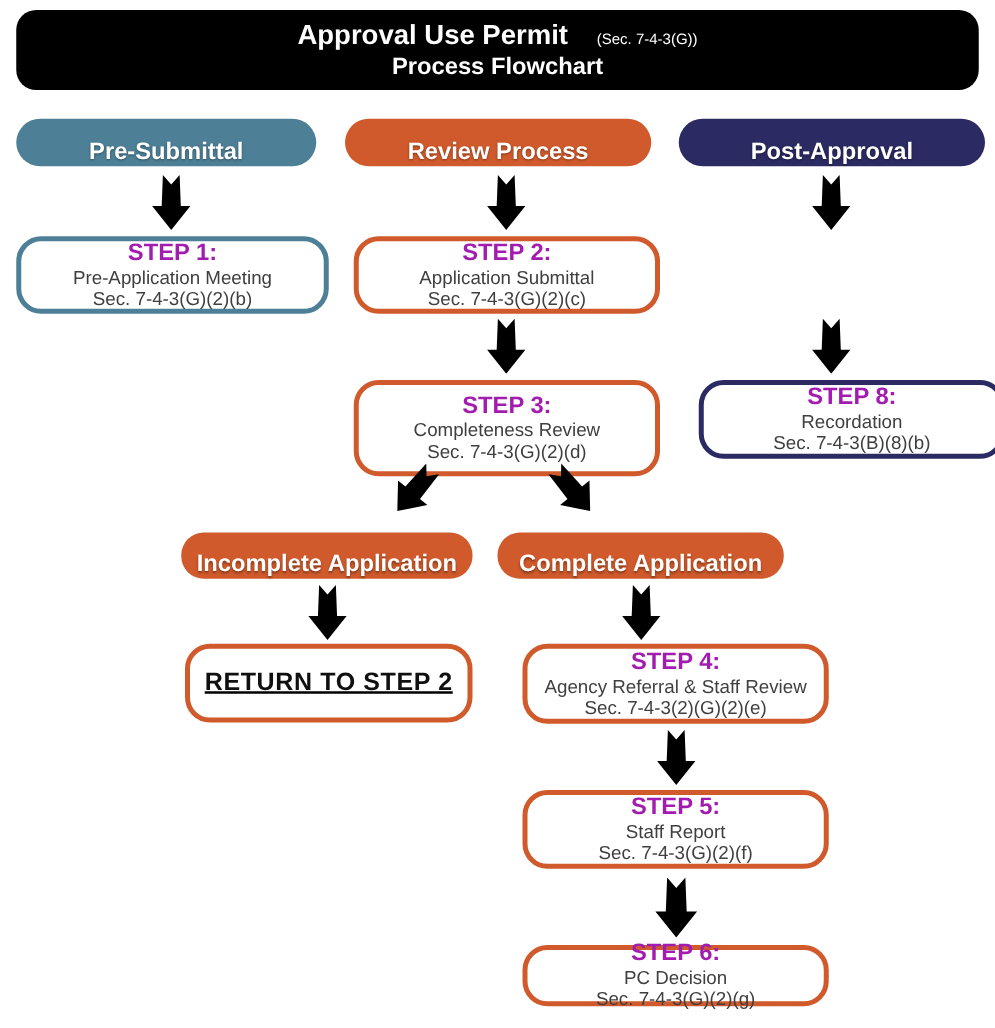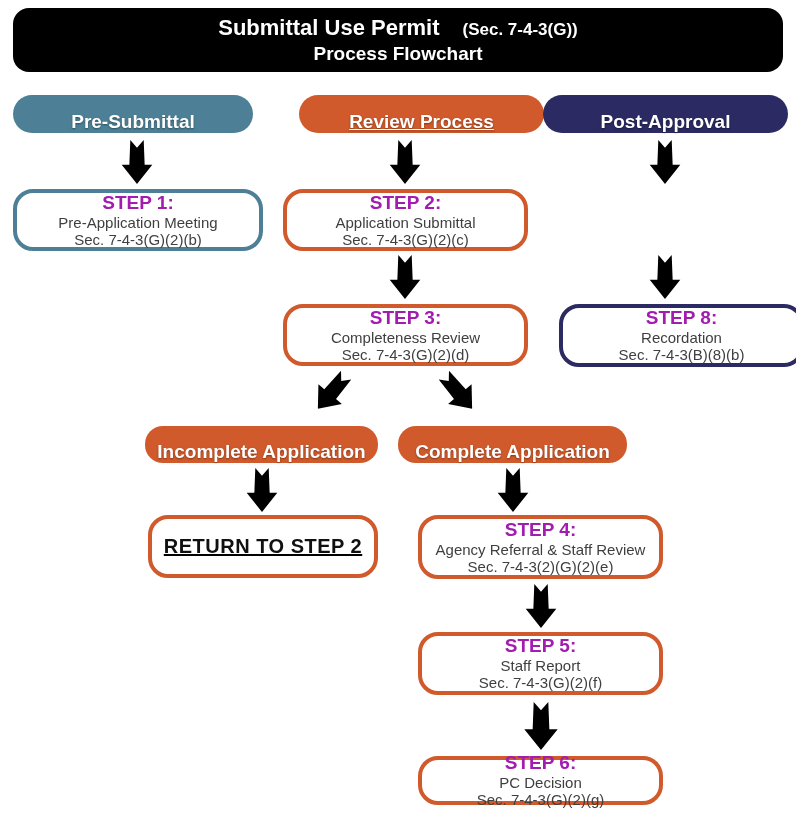--- a/index.html
+++ b/index.html
@@ -9,21 +9,21 @@
   }
   .abs { position:absolute; box-sizing:border-box; }
 
   
   .header {
     background:#000000; color:#ffffff; border-radius:16px;
     display:flex; flex-direction:column; justify-content:center; align-items:center;
     text-align:center;
   }
   .header .l1 { font-size:22px; font-weight:bold; line-height:1.25; }
-  .header .l1 .ref { font-weight:bold; font-size:17px; margin-left:23px; }
+  .header .l1 .ref { font-weight:normal; font-size:12px; margin-left:23px; }
   .header .l2 { font-size:19px; font-weight:bold; line-height:1.25; }
 
   
   .pill {
     border-radius:19px; color:#ffffff; font-weight:bold; font-size:19px;
     display:flex; align-items:flex-end; justify-content:center;
     text-shadow:0 1px 2px rgba(0,0,0,.4); white-space:nowrap;
   }
   .teal-bg   { background:#4d8096; }
   .orange-bg { background:#d05a2b; }
@@ -49,29 +49,29 @@
   .diag-l { transform:rotate(40deg); }
   .diag-r { transform:rotate(-40deg); }
 </style>
 </head>
 <body>
 
 <div class="canvas">
 
   <div class="abs header" style="left:13px; top:8px; width:770px; height:64px;">
     <div class="l1">
-      <span>Submittal Use Permit</span><span class="ref">(Sec. 7-4-3(G))</span>
+      <span>Approval Use Permit</span><span class="ref">(Sec. 7-4-3(G))</span>
     </div>
     <div class="l2">Process Flowchart</div>
   </div>
 
   <div class="abs pill teal-bg" style="left:13px; top:95px; width:240px; height:38px;">
     <span>Pre-Submittal</span>
   </div>
-  <div class="abs pill orange-bg" style="left:299px; top:95px; width:245px; height:38px;text-decoration:underline;">
+  <div class="abs pill orange-bg" style="left:276px; top:95px; width:245px; height:38px;">
     <span>Review Process</span>
   </div>
   <div class="abs pill navy-bg" style="left:543px; top:95px; width:245px; height:38px;">
     <span>Post-Approval</span>
   </div>
 
   <div class="abs" style="left:120px; top:140px;">
     <svg class="arr" viewBox="0 0 32 46">
         <polygon points="9,0 16,8 23,0 24,26 32,26 16,46 0,26 8,26"></polygon>
       </svg>
@@ -102,21 +102,21 @@
     <svg class="arr" viewBox="0 0 32 46">
         <polygon points="9,0 16,8 23,0 24,26 32,26 16,46 0,26 8,26"></polygon>
       </svg>
   </div>
   <div class="abs" style="left:648px; top:255px;">
     <svg class="arr" viewBox="0 0 32 46">
         <polygon points="9,0 16,8 23,0 24,26 32,26 16,46 0,26 8,26"></polygon>
       </svg>
   </div>
 
-  <div class="abs stepbox orange-bd" style="left:283px; top:304px; width:245px; height:62px;">
+  <div class="abs stepbox orange-bd" style="left:283px; top:304px; width:245px; height:77px;">
     <div class="t">STEP 3:</div>
     <div class="s">Completeness Review</div>
     <div class="s">Sec. 7-4-3(G)(2)(d)</div>
   </div>
   <div class="abs stepbox navy-bd" style="left:543px; top:304px; width:245px; height:63px;margin-left:16px;">
     <div class="t">STEP 8:</div>
     <div class="s">Recordation</div>
     <div class="s">Sec. 7-4-3(B)(8)(b)</div>
   </div>
 

